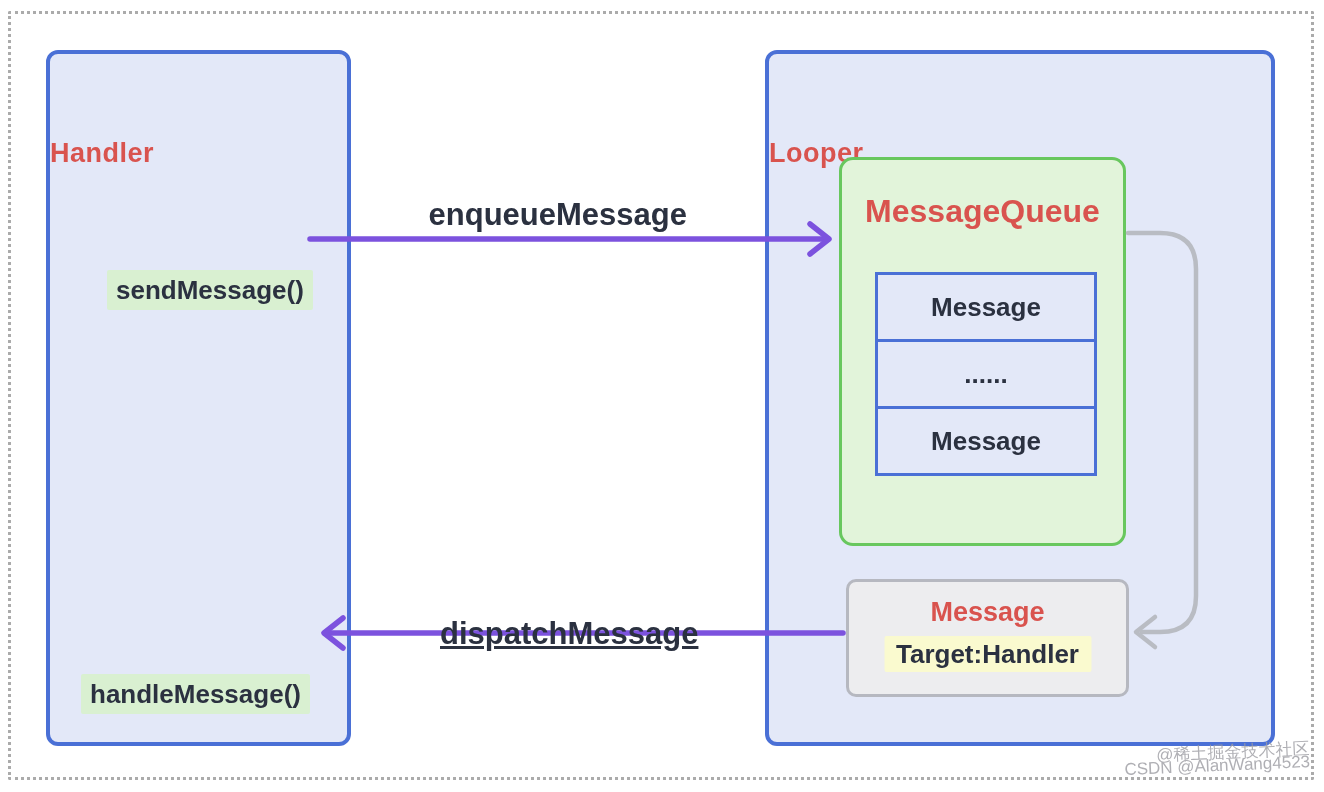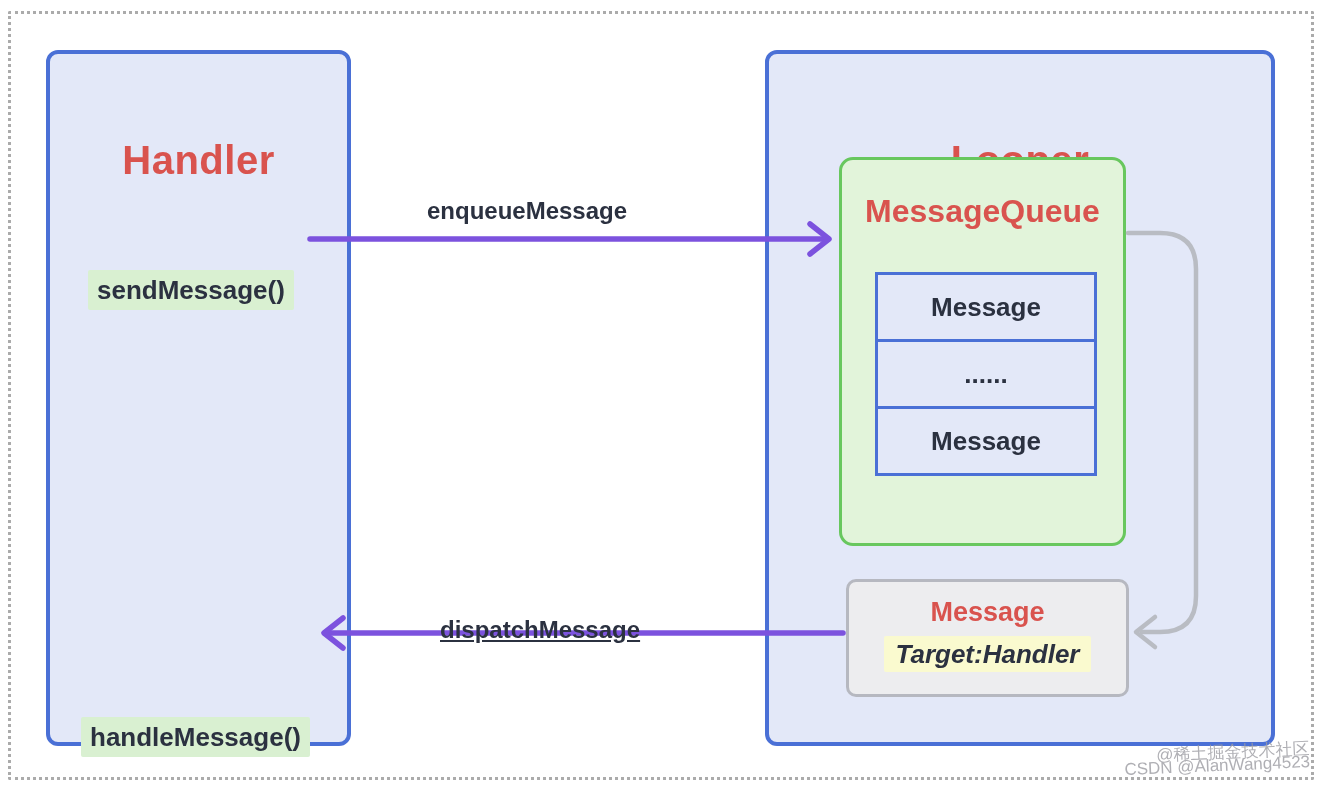--- a/index.html
+++ b/index.html
@@ -9,39 +9,39 @@
     --wm-gray:#c3c3c6; --dot-border:#ababab;
   }
   *{margin:0;padding:0;box-sizing:border-box;}
   html,body{background:#ffffff;}
   body{font-family:"Liberation Sans","DejaVu Sans",sans-serif;}
   .canvas{position:relative;width:1324px;height:792px;background:#ffffff;overflow:hidden;}
   .dotted-frame{position:absolute;left:8px;top:11px;width:1306px;height:769px;border:3px dotted var(--dot-border);border-radius:2px;}
   .panel{position:absolute;background:var(--panel-bg);border:4px solid var(--blue-border);border-radius:12px;}
   .panel-handler{left:46px;top:50px;width:305px;height:696px;}
   .panel-looper{left:765px;top:50px;width:510px;height:696px;}
-  .panel-title{position:absolute;top:84px;left:0;width:100%;text-align:center;font-size:40px;font-weight:700;color:var(--red);letter-spacing:.5px;}
+  .panel-title{position:absolute;top:84px;left:0;width:100%;font-size:27px;font-weight:700;color:var(--red);letter-spacing:.5px;}
   .hl{position:absolute;font-size:26px;font-weight:700;color:var(--dark);white-space:nowrap;line-height:1;padding:7px 9px;}
   .hl-green{background:var(--green-hl);border-radius:2px;}
-  .hl-yellow{background:var(--yellow-hl);border-radius:2px;font-style:italic;}
-  .hl-send{left:38px;top:216px;}
-  .hl-handle{left:31px;top:620px;margin-top:43px;}
+  .hl-yellow{background:var(--yellow-hl);border-radius:2px;}
+  .hl-send{left:57px;top:216px;}
+  .hl-handle{left:31px;top:620px;}
   .mq-box{position:absolute;left:70px;top:103px;width:287px;height:389px;background:var(--green-bg);border:3.5px solid var(--green-border);border-radius:14px;}
   .mq-title{position:absolute;top:33px;left:0;width:100%;text-align:center;font-size:32px;font-weight:700;color:var(--red);}
   .mq-stack{position:absolute;left:33px;top:112px;width:222px;}
   .mq-cell{height:70px;margin-top:-3px;background:var(--panel-bg);border:3px solid var(--blue-border);display:flex;align-items:center;justify-content:center;font-size:26px;font-weight:700;color:var(--dark);}
   .mq-cell:first-child{margin-top:0;}
   .msg-box{position:absolute;left:77px;top:525px;width:283px;height:118px;background:var(--gray-bg);border:3px solid var(--gray-border);border-radius:10px;}
   .msg-title{position:absolute;top:15px;left:0;width:100%;text-align:center;font-size:27px;font-weight:700;color:var(--red);}
   .msg-target{left:50%;transform:translateX(-50%);top:54px;padding:5px 12px;}
   .loop-label{position:absolute;left:1146px;top:413px;width:120px;text-align:center;font-size:26px;font-weight:700;color:var(--dark);line-height:39px;}
   .arrow-svg{position:absolute;left:0;top:0;width:1324px;height:792px;pointer-events:none;}
   .stroke-purple{stroke:var(--purple);stroke-width:5.5;fill:none;stroke-linecap:round;stroke-linejoin:round;}
   .stroke-gray{stroke:var(--loop-gray);stroke-width:4.5;fill:none;stroke-linecap:round;stroke-linejoin:round;}
-  .arrow-label{position:absolute;font-size:24px;font-weight:700;color:var(--dark);white-space:nowrap;text-align:left;}
+  .arrow-label{position:absolute;font-size:31px;font-weight:700;color:var(--dark);white-space:nowrap;text-align:right;}
   .lbl-enqueue{left:427px;top:197px;width:260px;}
   .lbl-dispatch{left:440px;top:616px;width:240px;text-decoration:underline;}
   .wm-center{position:absolute;left:407px;top:388px;width:260px;text-align:center;font-size:37px;font-weight:400;color:var(--wm-gray);letter-spacing:1px;}
   .wm-br{position:absolute;right:14px;top:742px;text-align:right;font-size:17px;line-height:13px;color:#9c9ca2;opacity:.8;transform:rotate(-2.5deg);transform-origin:right center;}
 </style>
 </head>
 <body>
 
 <div class="canvas">
 

